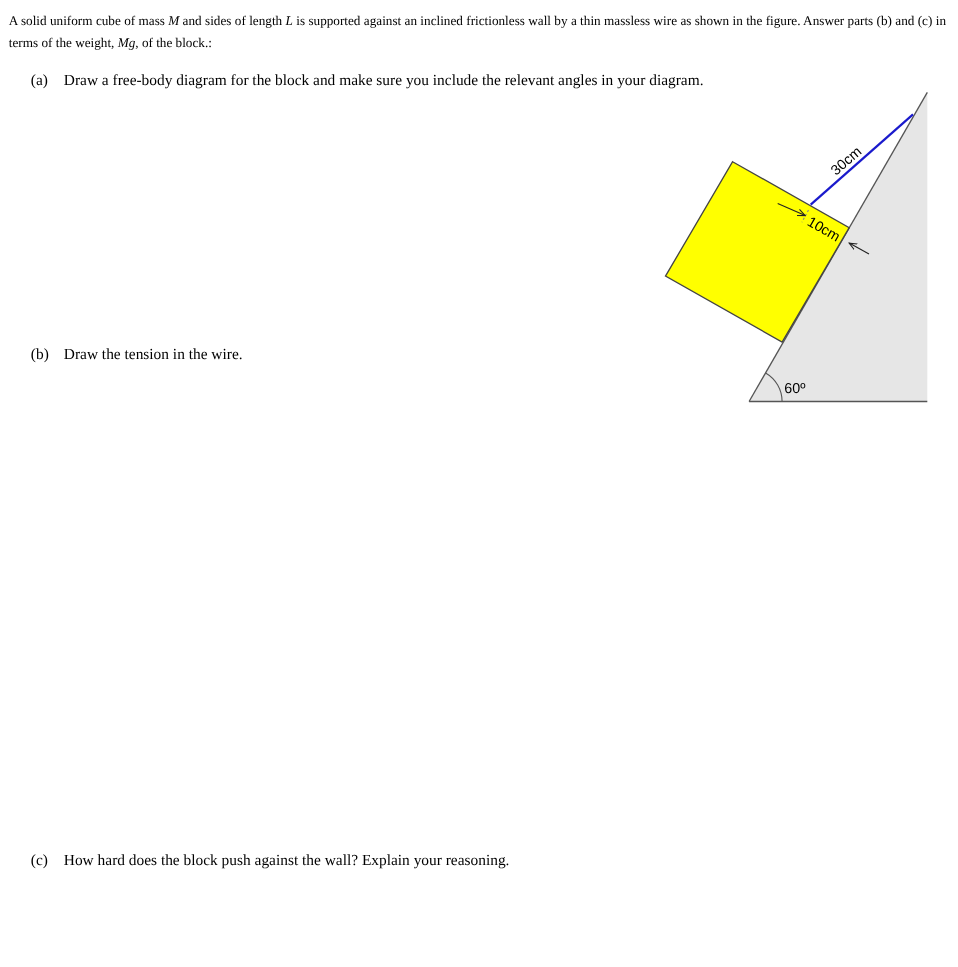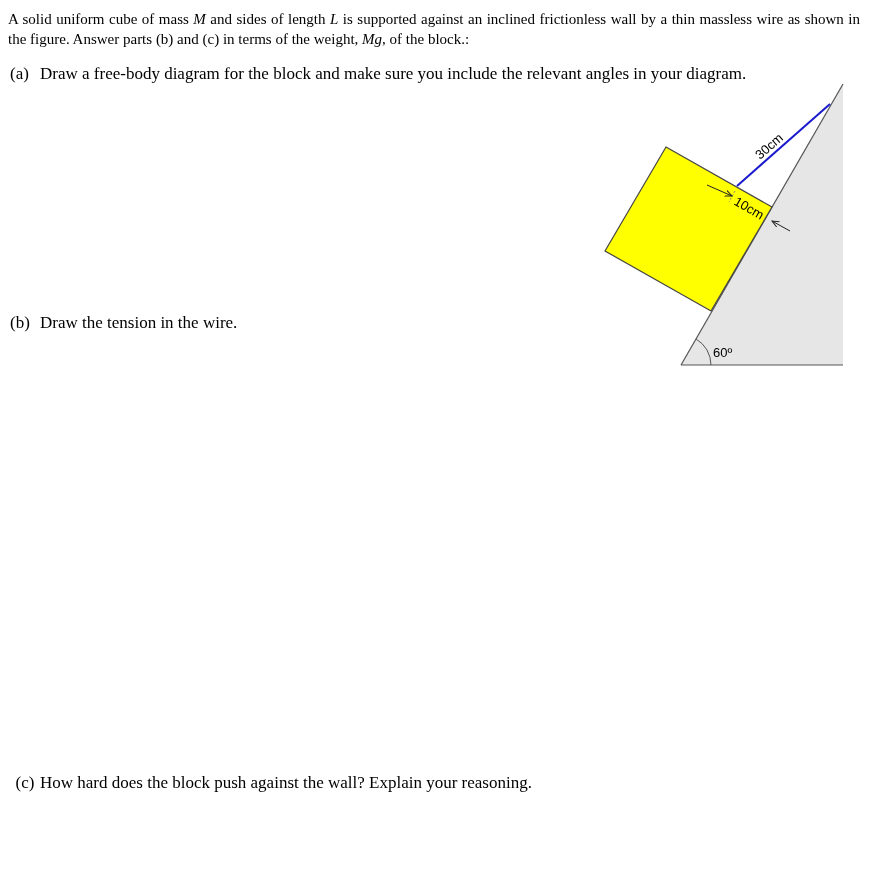--- a/index.html
+++ b/index.html
@@ -1,27 +1,27 @@
 <!DOCTYPE html>
 <html><head>
 <meta charset="utf-8">
 <style>
   html, body { margin: 0; padding: 0; background: #ffffff; }
   body { width: 871px; height: 879px; position: relative; overflow: hidden;
          font-family: "DejaVu Serif", "Liberation Serif", serif; color: #000; }
   .intro { position: absolute; left: 8px; top: 9px; width: 852px;
-           font-family: "Liberation Serif", serif; font-size: 15px; line-height: 20px;
+           font-family: "Liberation Serif", serif; font-size: 12px; line-height: 20px;
            text-align: justify; }
   .intro i { font-style: italic; }
-  .part { position: absolute; left: 10px; font-family: "Liberation Serif", serif;
-          font-size: 17px; line-height: 20px; white-space: nowrap; }
+  .part { position: absolute; left: 28px; font-family: "Liberation Serif", serif;
+          font-size: 14px; line-height: 20px; white-space: nowrap; }
   .part .lbl { display: inline-block; width: 30px; }
   #part-a { top: 64px; }
   #part-b { top: 313px; }
-  #part-c { top: 773px; text-align: center; }
+  #part-c { top: 773px; }
   svg { position: absolute; left: 0; top: 0; }
   .fig-text { font-family: "Liberation Sans", sans-serif; font-size: 13px; fill: #000; }
 </style>
 </head>
 <body>
 
 <div class="intro">
   <span>A solid uniform cube of mass </span><i>M</i><span> and sides of length </span><i>L</i><span> is supported against an inclined frictionless wall by a thin massless wire as shown in the figure. Answer parts (b) and (c) in terms of the weight, </span><i>Mg</i><span>, of the block.:</span>
 </div>
 

